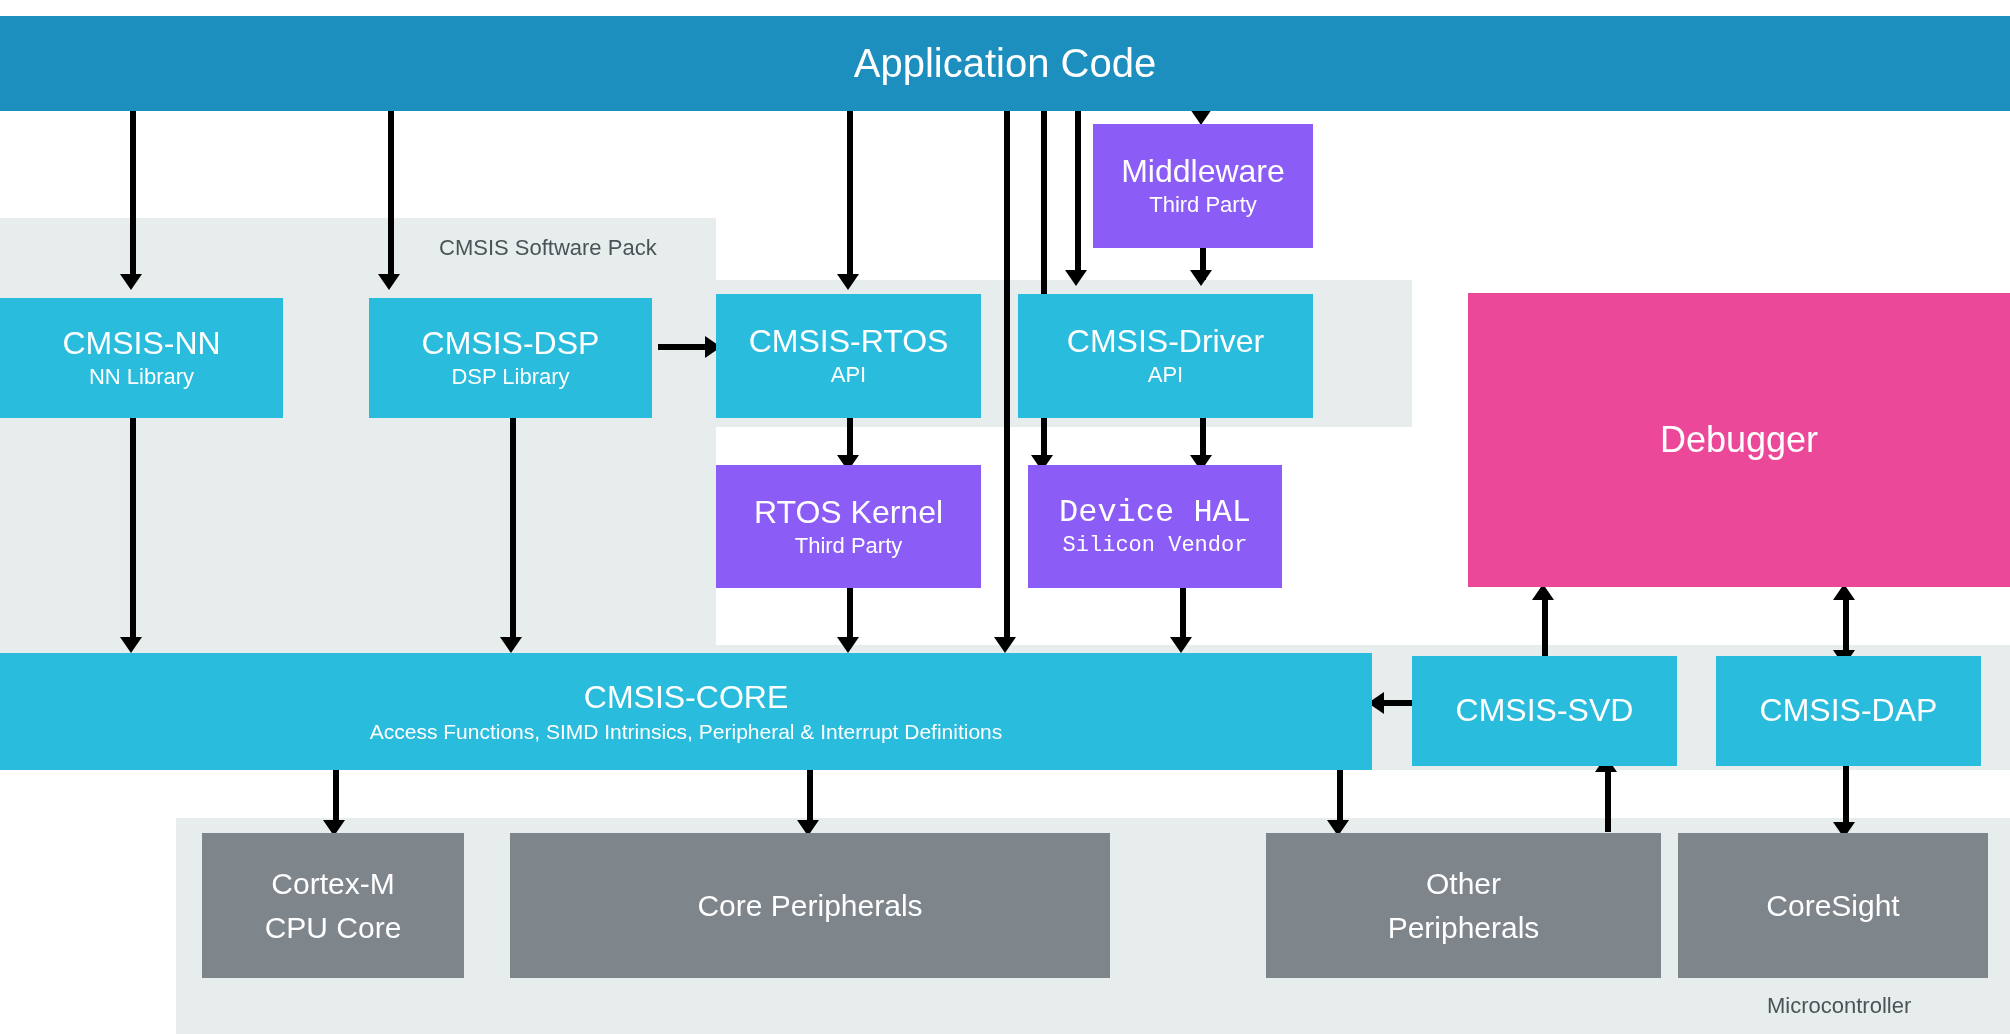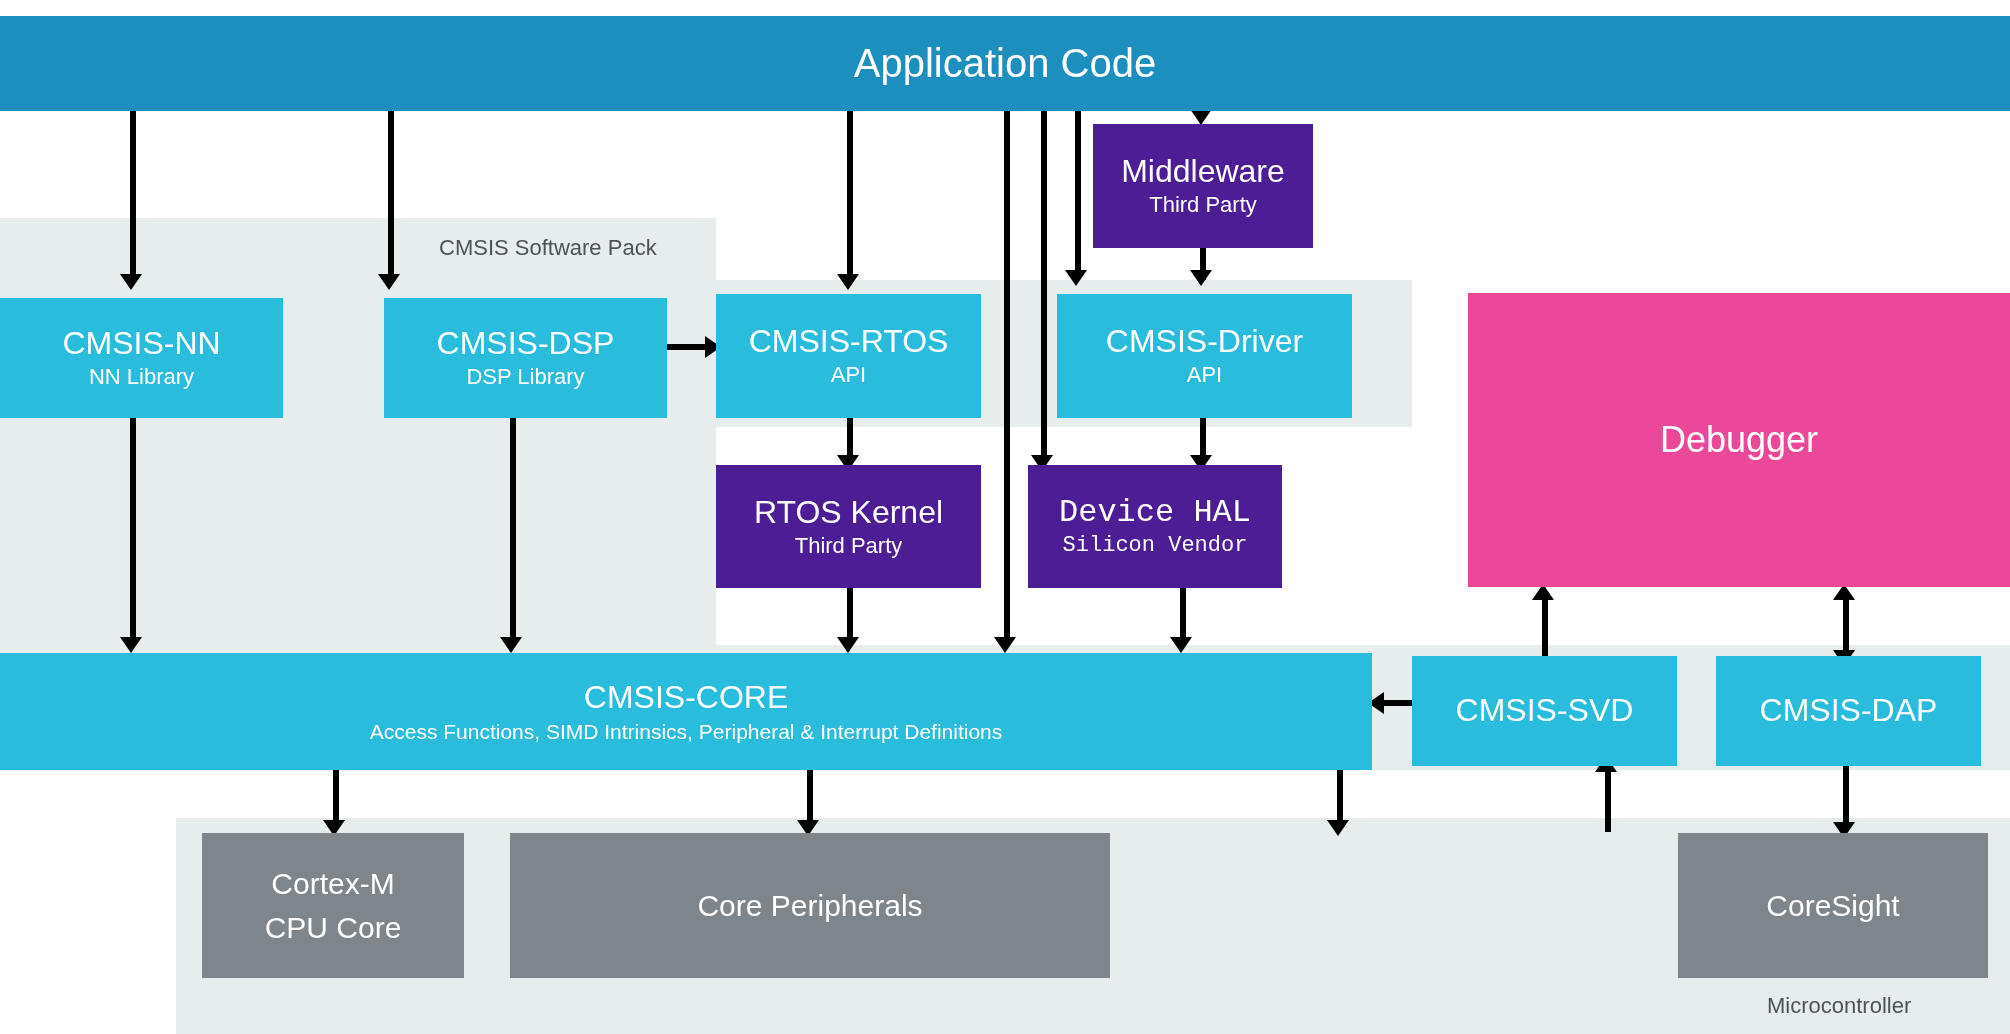--- a/index.html
+++ b/index.html
@@ -12,21 +12,21 @@
   .box .t1{display:block;}
   .box .t2{display:block;}
 
   .appbar{background:#1d8fbe;}
   .appbar .t1{font-size:40px;font-weight:400;}
 
   .cyan{background:#29bcdd;}
   .cyan .t1{font-size:32px;}
   .cyan .t2{font-size:22px;margin-top:3px;}
 
-  .navy{background:#4c1d95;}
+  .navy{background:#8b5cf6;}
   .navy .t1{font-size:32px;}
   .navy .t2{font-size:22px;margin-top:3px;}
 
   .slate{background:#ec4899;}
   .slate .t1{font-size:36px;}
 
   .grey{background:#7e858b;}
   .grey .t1{font-size:30px;line-height:1.45;}
   .grey .t2{font-size:20px;margin-top:2px;}
 
@@ -137,31 +137,31 @@
     <span class="t2">Third Party</span>
   </div>
 
   <div class="caption" style="left:439px;top:235px;">CMSIS Software Pack</div>
 
   <div class="box cyan" style="left:0px;top:298px;width:283px;height:120px;">
     <span class="t1">CMSIS-NN</span>
     <span class="t2">NN Library</span>
   </div>
 
-  <div class="box cyan" style="left:384px;top:298px;width:283px;height:120px;">
+  <div class="box cyan" style="left:369px;top:298px;width:283px;height:120px;">
     <span class="t1">CMSIS-DSP</span>
     <span class="t2">DSP Library</span>
   </div>
 
   <div class="box cyan" style="left:716px;top:294px;width:265px;height:124px;">
     <span class="t1">CMSIS-RTOS</span>
     <span class="t2">API</span>
   </div>
 
-  <div class="box cyan" style="left:1057px;top:294px;width:295px;height:124px;">
+  <div class="box cyan" style="left:1018px;top:294px;width:295px;height:124px;">
     <span class="t1">CMSIS-Driver</span>
     <span class="t2">API</span>
   </div>
 
   <div class="box navy" style="left:716px;top:465px;width:265px;height:123px;">
     <span class="t1">RTOS Kernel</span>
     <span class="t2">Third Party</span>
   </div>
 
   <div class="box navy" style="left:1028px;top:465px;width:254px;height:123px;font-family:Liberation Mono, monospace;">
@@ -188,20 +188,24 @@
 
   <div class="box grey" style="left:202px;top:833px;width:262px;height:145px;">
     <span class="t1">Cortex-M</span>
     <span class="t1">CPU Core</span>
   </div>
 
   <div class="box grey" style="left:510px;top:833px;width:600px;height:145px;">
     <span class="t1">Core Peripherals</span>
   </div>
 
+  <div class="box grey" style="left:1266px;top:833px;width:395px;height:145px;">
+    <span class="t1">Other</span>
+    <span class="t1">Peripherals</span>
+  </div>
 
   <div class="box grey" style="left:1678px;top:833px;width:310px;height:145px;">
     <span class="t1">CoreSight</span>
   </div>
 
   <div class="caption" style="left:1767px;top:993px;">Microcontroller</div>
 
 </div>
 
 </body></html>

